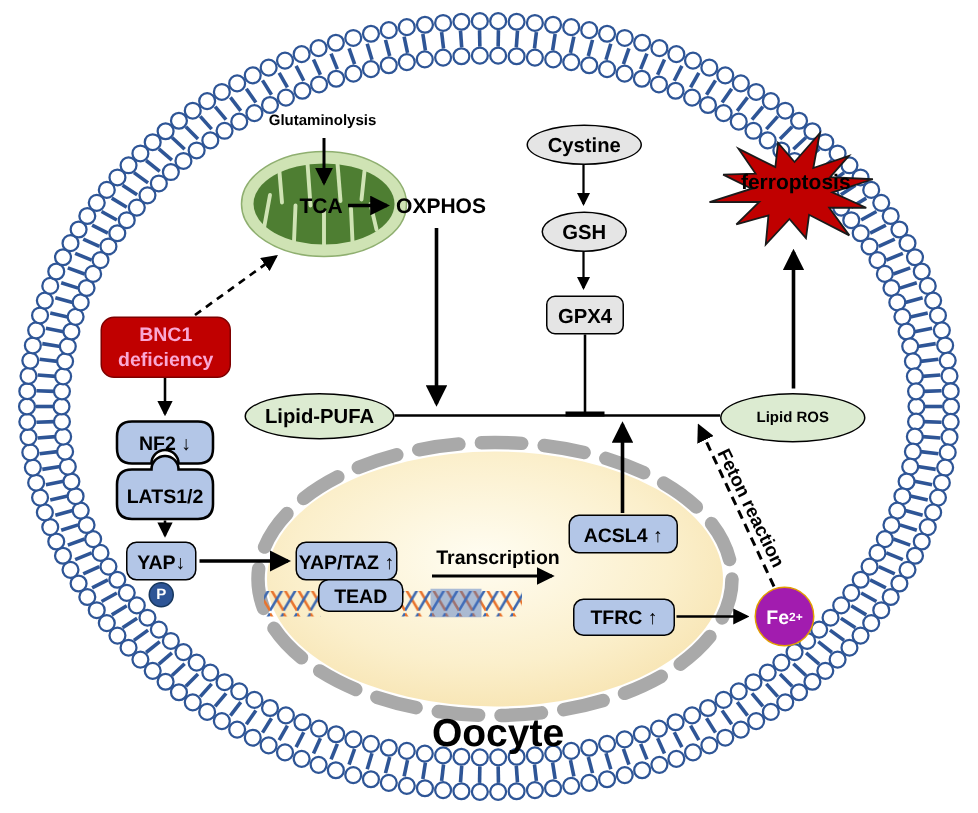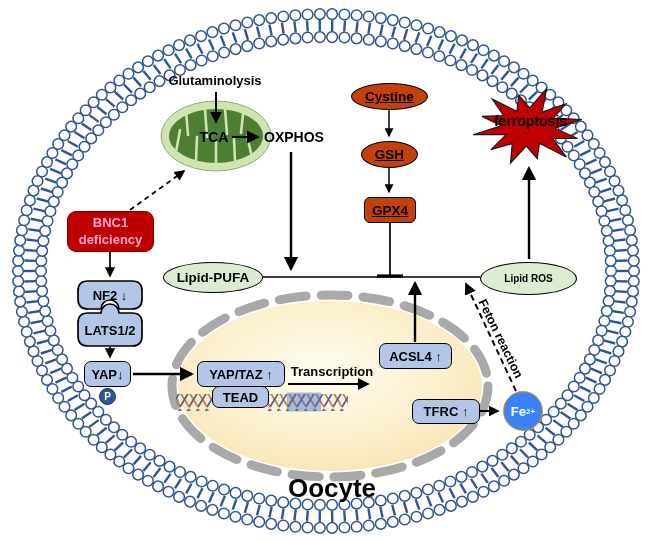--- a/index.html
+++ b/index.html
@@ -5,21 +5,21 @@
   html,body{margin:0;padding:0;background:#fff;}
   #stage{position:relative;width:652px;height:542px;background:#fff;overflow:hidden;
          font-family:"Liberation Sans",sans-serif;}
   #stage svg{position:absolute;left:0;top:0;}
   .abs{position:absolute;box-sizing:border-box;}
   .lbl{display:flex;align-items:center;justify-content:center;text-align:center;
        font-weight:bold;color:#000;white-space:nowrap;}
   .node{display:flex;align-items:center;justify-content:center;text-align:center;
         font-weight:bold;color:#000;border:1.7px solid #000;}
   .blue{background:#B3C6E7;border-radius:7px;font-size:13px;}
-  .cream{background:#c2410c;font-size:13.5px;text-decoration:underline;}
+  .cream{background:#e5e5e5;font-size:13.5px;}
   .green{background:#DCEBD1;border-radius:50%;font-size:13.5px;}
   .red{background:#C00000;border:1.5px solid #7F0000;border-radius:9px;color:#f9a8d4;
        font-size:13px;line-height:1.25;flex-direction:column;}
   .ellipse{border-radius:50%;}
   .badge{border-radius:50%;background:#2E5596;border:1.2px solid #17375E;color:#fff;
          display:flex;align-items:center;justify-content:center;font-weight:bold;}
   sup{font-size:8px;}
 </style>
 </head>
 <body>
@@ -558,39 +558,39 @@
     <span>BNC1</span>
     <span>deficiency</span>
   </div>
 
   <div class="abs lbl" style="left:78px;top:282px;width:64px;height:26px;font-size:13px;">NF2 ↓</div>
   <div class="abs lbl" style="left:78px;top:315px;width:64px;height:30px;font-size:13px;">LATS1/2</div>
 
   <div class="abs node blue" style="left:84px;top:361px;width:47px;height:26px;">YAP↓</div>
   <div class="abs badge" style="left:99px;top:388px;width:17px;height:17px;font-size:10px;">P</div>
 
-  <div class="abs node blue" style="left:197px;top:361px;width:88px;height:26px;">YAP/TAZ ↑</div>
+  <div class="abs node blue" style="left:197px;top:361px;width:68px;height:26px;">YAP/TAZ ↑</div>
   <div class="abs node blue" style="left:212px;top:386px;width:57px;height:22px;">TEAD</div>
 
   <div class="abs node blue" style="left:379px;top:343px;width:73px;height:26px;">ACSL4 ↑</div>
-  <div class="abs node blue" style="left:382px;top:399px;width:68px;height:25px;margin-left:30px;">TFRC ↑</div>
+  <div class="abs node blue" style="left:382px;top:399px;width:68px;height:25px;">TFRC ↑</div>
 
   <div class="abs node cream ellipse" style="left:351px;top:83px;width:77px;height:27px;">Cystine</div>
   <div class="abs node cream ellipse" style="left:361px;top:141px;width:57px;height:27px;">GSH</div>
   <div class="abs node cream" style="left:364px;top:197px;width:52px;height:26px;border-radius:6px;">GPX4</div>
 
   <div class="abs node green" style="left:163px;top:262px;width:100px;height:31px;">Lipid-PUFA</div>
   <div class="abs node green" style="left:480px;top:262px;width:97px;height:33px;font-size:10px;">Lipid ROS</div>
 
   <div class="abs lbl" style="left:503px;top:391px;width:40px;height:40px;border-radius:50%;
-       background:#3b82f6;border:1px solid #E19E00;color:#fff;font-size:13px;">
+       background:#a21caf;border:1px solid #E19E00;color:#fff;font-size:13px;">
     <span>Fe</span>
       <sup>2+</sup>
   </div>
 
-  <div class="abs lbl" style="left:155px;top:72px;width:120px;height:17px;font-size:13px;">Glutaminolysis</div>
+  <div class="abs lbl" style="left:155px;top:72px;width:120px;height:17px;font-size:10px;">Glutaminolysis</div>
   <div class="abs lbl" style="left:192px;top:128px;width:44px;height:17px;font-size:14px;">TCA</div>
   <div class="abs lbl" style="left:262px;top:128px;width:64px;height:17px;font-size:14px;">OXPHOS</div>
   <div class="abs lbl" style="left:287px;top:364px;width:90px;height:15px;font-size:13px;">Transcription</div>
   <div class="abs lbl" style="left:478px;top:112px;width:105px;height:18px;font-size:14px;color:#000000;">ferroptosis</div>
   <div class="abs lbl" style="left:453px;top:331px;width:96px;height:15px;font-size:12.5px;transform:rotate(64deg);">Feton reaction</div>
   <div class="abs lbl" style="left:272px;top:472px;width:120px;height:32px;font-size:26px;">Oocyte</div>
 </div>
 
 </body></html>

